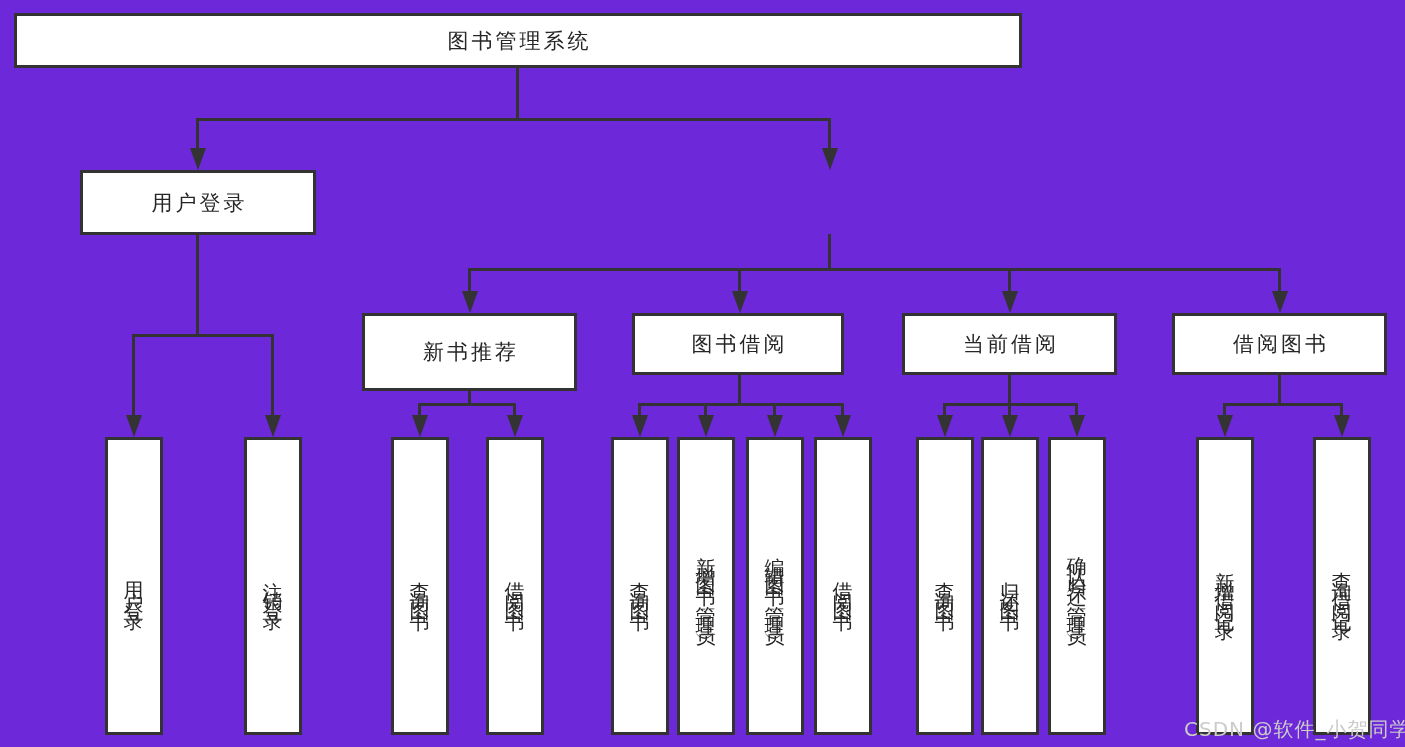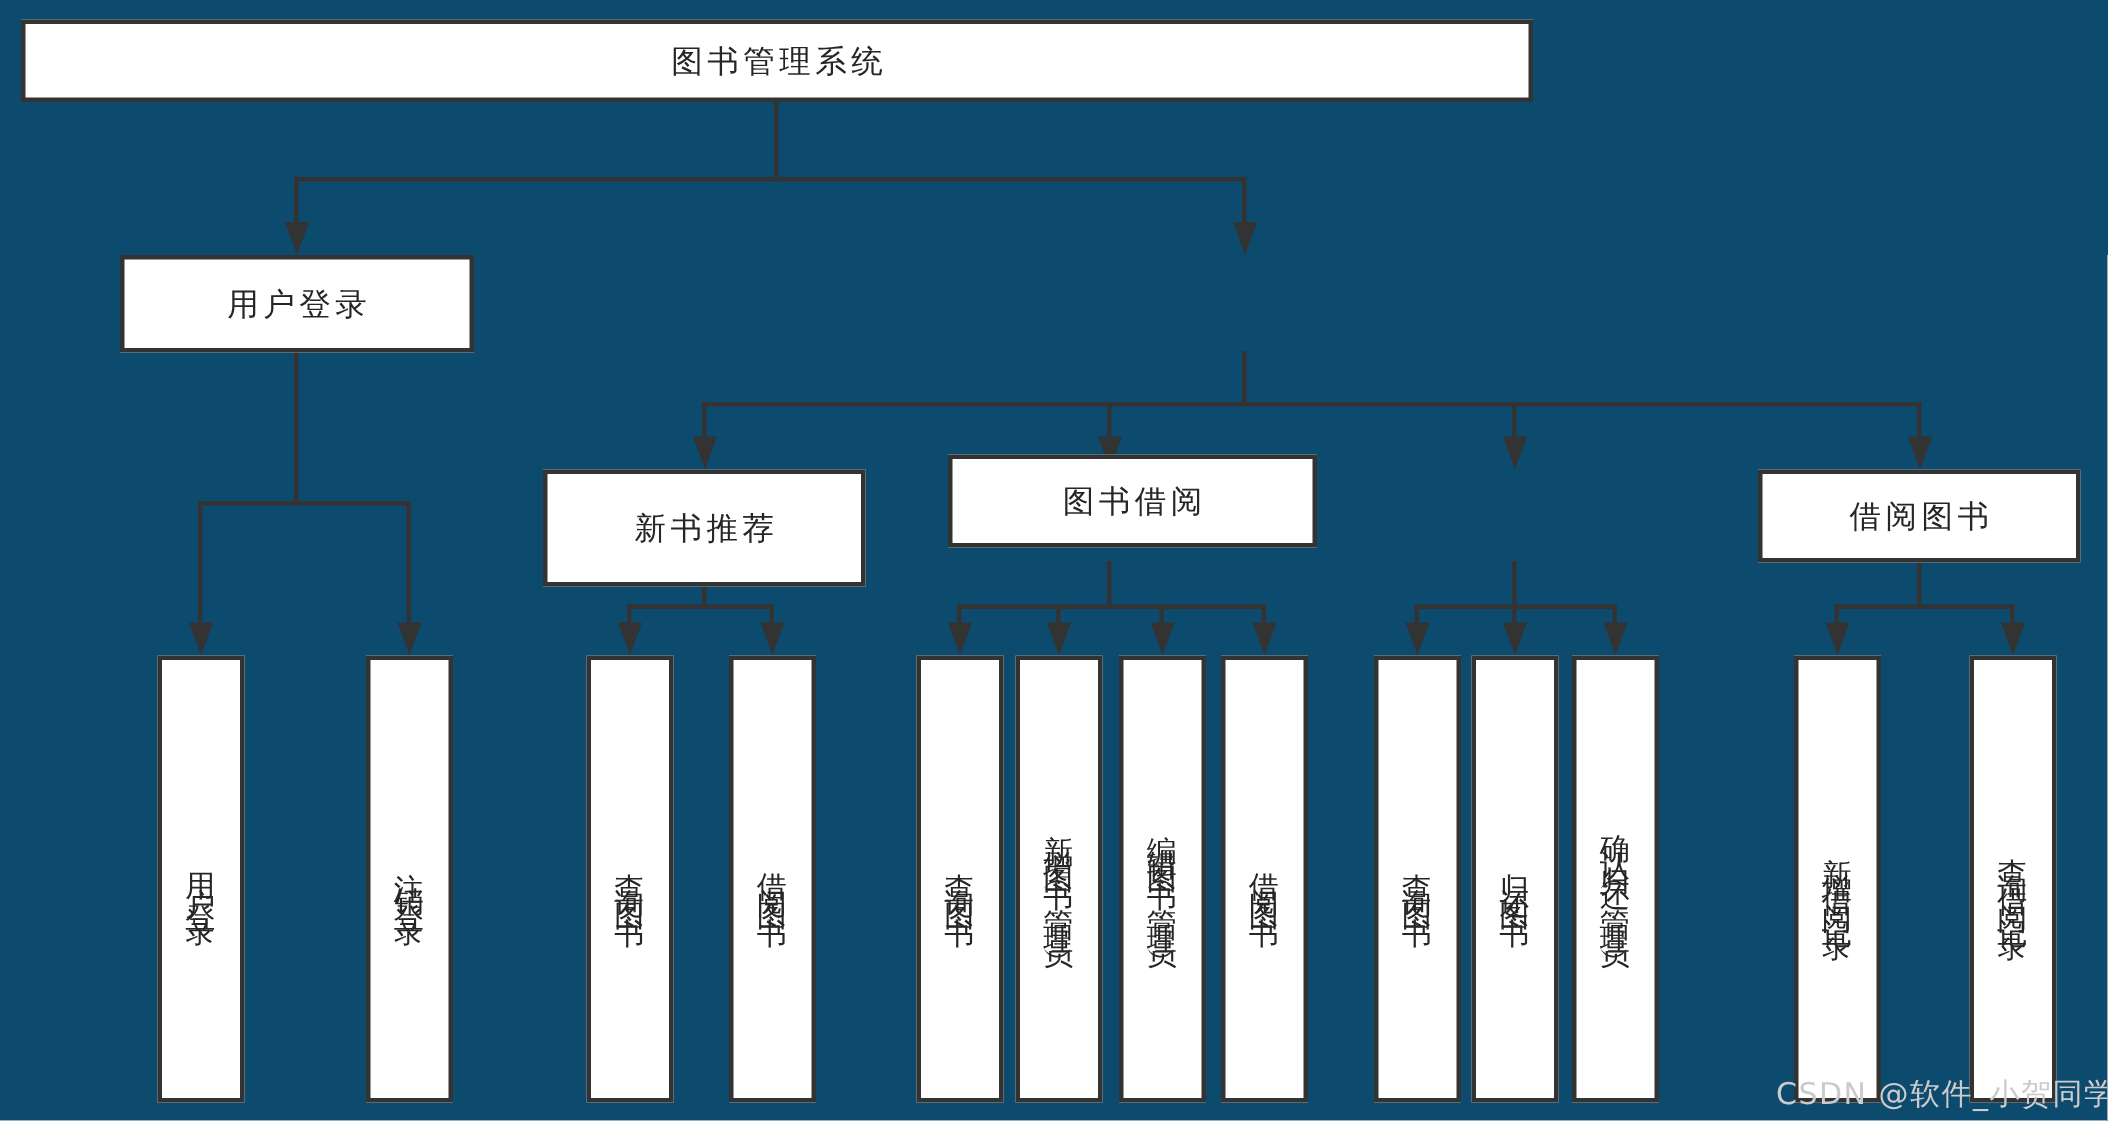--- a/index.html
+++ b/index.html
@@ -1,17 +1,17 @@
 <!DOCTYPE html>
 <html><head>
 <meta charset="utf-8">
 <style>
   html,body{margin:0;padding:0;background:#ffffff;}
   .canvas{
-    position:relative;width:1405px;height:747px;background:#0c4a6e;overflow:hidden;
+    position:relative;width:1405px;height:747px;background:#6d28d9;overflow:hidden;
     font-family:"DejaVu Sans","Liberation Sans",sans-serif;
   }
   .node{
     position:absolute;box-sizing:border-box;border:3px solid #333333;background:#ffffff;
     display:flex;align-items:center;justify-content:center;color:#262626;
   }
   .node.h{font-size:21px;letter-spacing:3px;}
   .node.h span{text-indent:3px;white-space:nowrap;}
   .leaf{top:437px;width:58px;height:298px;font-size:20px;}
   .leaf span{
@@ -99,22 +99,25 @@
     <span>图书管理系统</span>
   </div>
 
   <div class="node h" style="left:80px;top:170px;width:236px;height:65px">
     <span>用户登录</span>
   </div>
 
   <div class="node h" style="left:362px;top:313px;width:215px;height:78px">
     <span>新书推荐</span>
   </div>
-  <div class="node h" style="left:632px;top:303px;width:246px;height:62px">
+  <div class="node h" style="left:632px;top:313px;width:212px;height:62px">
     <span>图书借阅</span>
+  </div>
+  <div class="node h" style="left:902px;top:313px;width:215px;height:62px">
+    <span>当前借阅</span>
   </div>
   <div class="node h" style="left:1172px;top:313px;width:215px;height:62px">
     <span>借阅图书</span>
   </div>
 
   <div class="node leaf" style="left:105px">
     <span>用户登录</span>
   </div>
   <div class="node leaf" style="left:244px">
     <span>注销登录</span>

